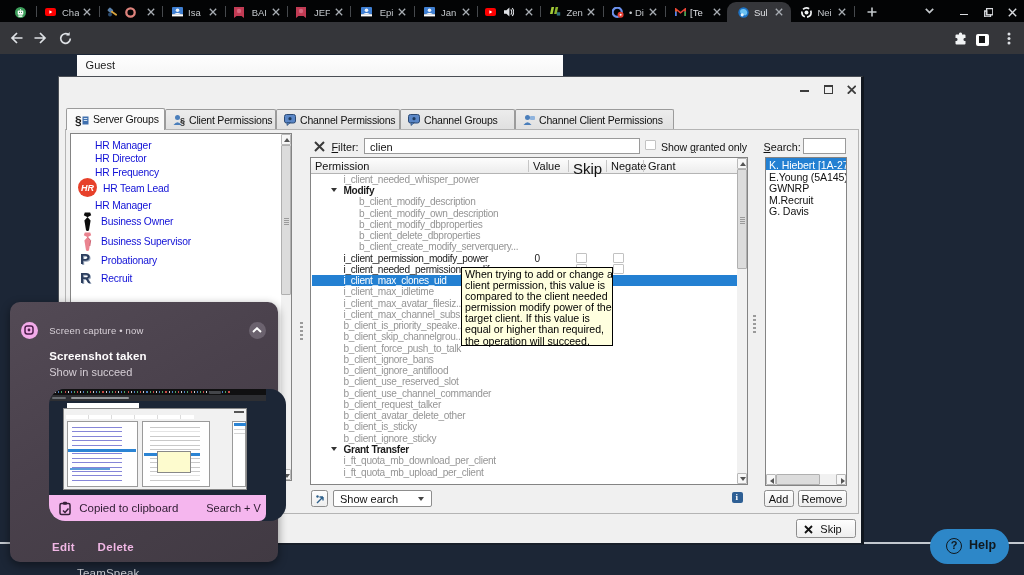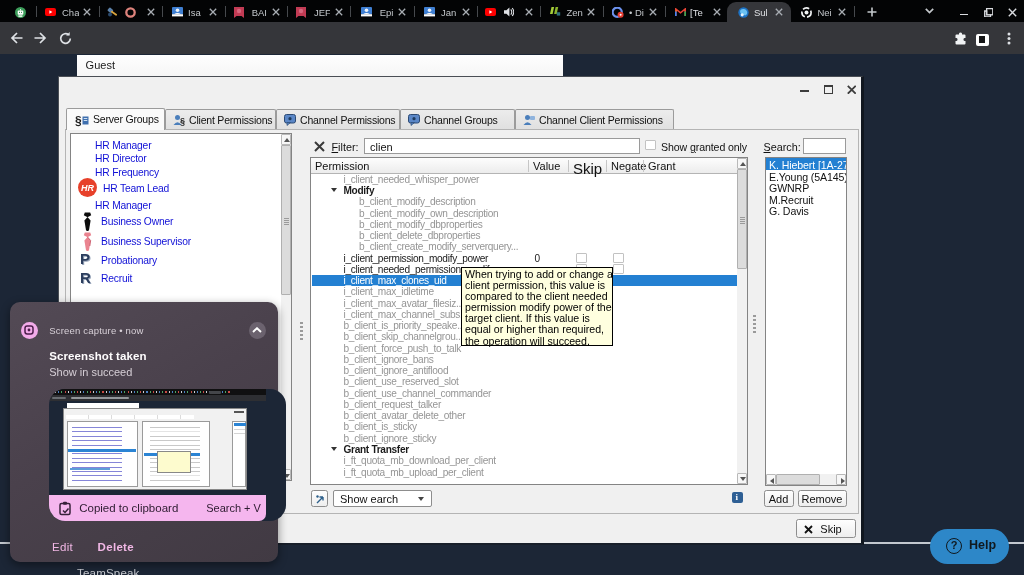--- a/index.html
+++ b/index.html
@@ -569,15 +569,15 @@
     <div class="a" style="left:0;top:105.6px;width:217px;height:26.4px;background:#f5b6ee;border-radius:0 0 7px 7px">
       <svg style="position:absolute;left:9px;top:6px" width="15" height="15">
           <rect x="2" y="2.5" width="10" height="11" rx="1.5" fill="none" stroke="#37203a" stroke-width="1.5"></rect>
           <rect x="5" y="0.8" width="4" height="3" rx="1" fill="#37203a"></rect>
           <path d="M5 9.5 L7 11.5 L10.5 7.5" stroke="#37203a" stroke-width="1.5" fill="none"></path>
         </svg>
       <div class="a" style="left:30px;top:7px;font-size:11.5px;color:#2d1b30;white-space:nowrap">Copied to clipboard</div>
       <div class="a" style="left:157px;top:7.3px;font-size:11px;color:#2d1b30;white-space:nowrap">Search + V</div>
     </div>
   </div>
-  <div class="a" style="left:42px;top:239px;font-size:11.5px;font-weight:normal;color:#f1b7e5;letter-spacing:0.3px">Edit</div>
+  <div class="a" style="left:42px;top:239px;font-size:11.5px;font-weight:bold;color:#f1b7e5;letter-spacing:0.3px">Edit</div>
   <div class="a" style="left:87.6px;top:239px;font-size:11.5px;font-weight:bold;color:#f1b7e5;letter-spacing:0.3px">Delete</div>
 </div>
 
 </body></html>

